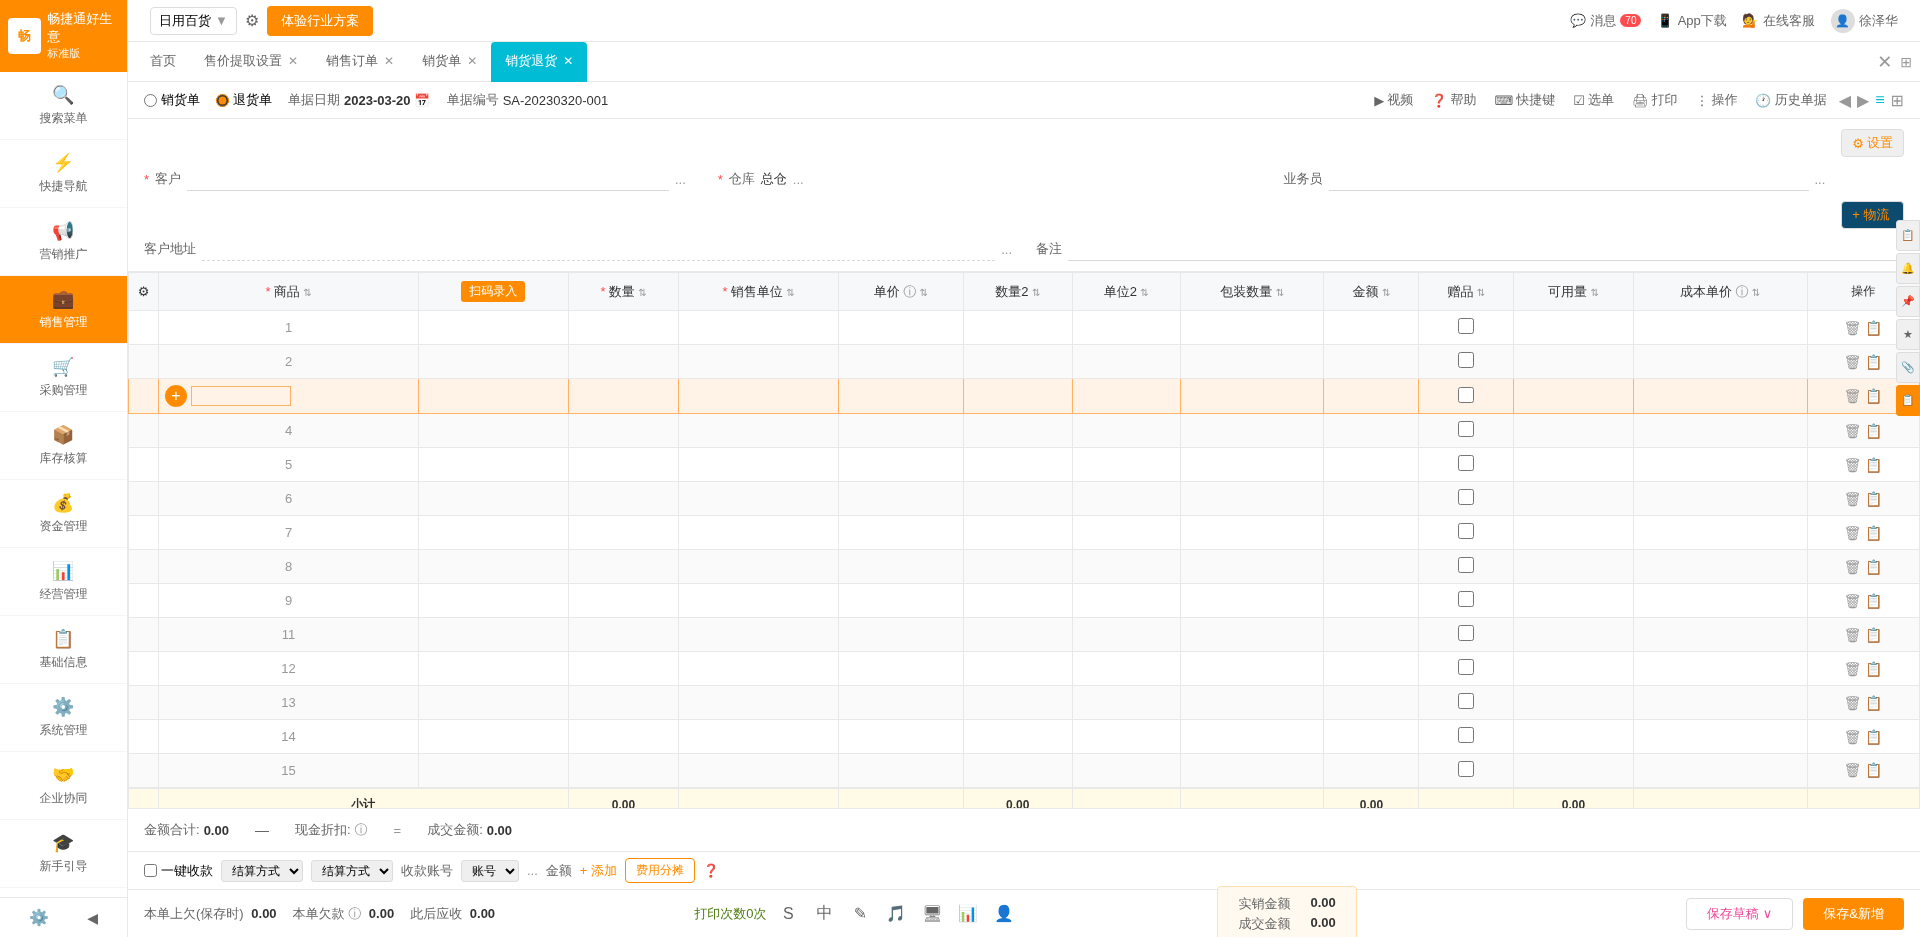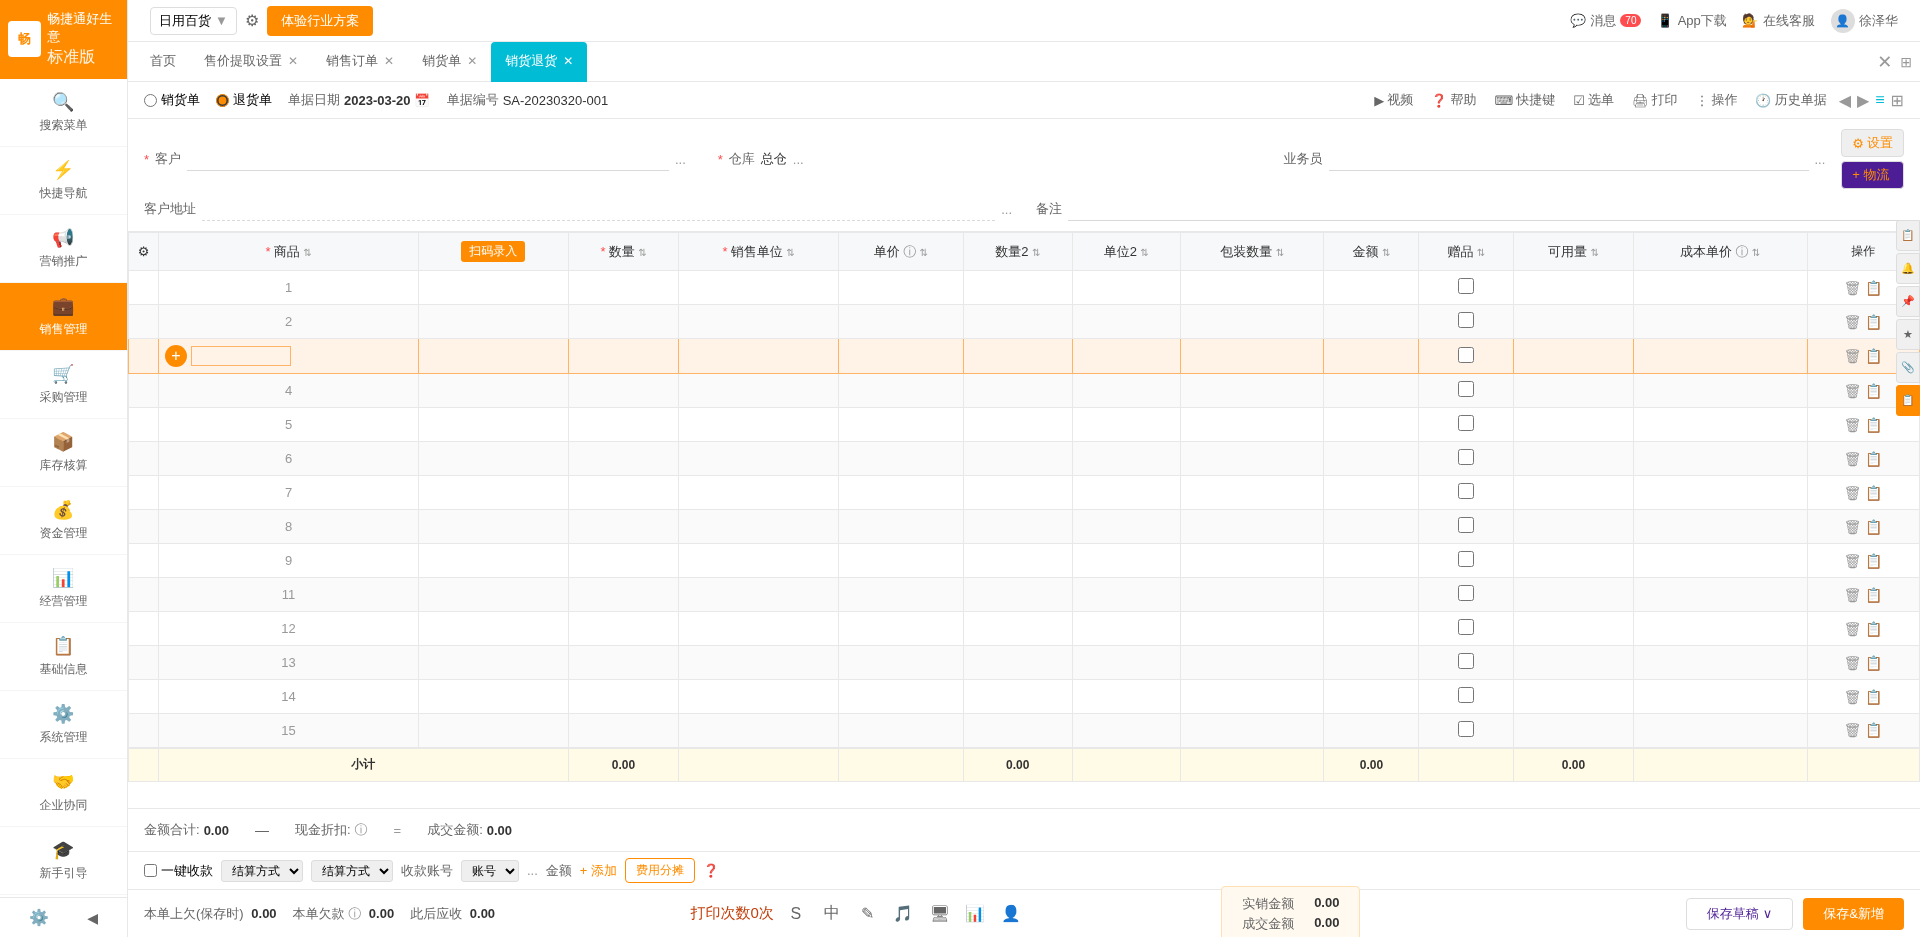--- a/index.html
+++ b/index.html
@@ -38,21 +38,21 @@
     .tab.active .close { color: #fff; }
     .tab-spacer { flex: 1; }
     .tab-actions { display: flex; gap: 8px; align-items: center; }
     .form-input { border: none; border-bottom: 1px solid #d9d9d9; padding: 4px 8px; flex: 1; outline: none; font-size: 13px; min-width: 120px; }
     .form-radio-group { display: flex; align-items: center; gap: 16px; }
     .radio-item { display: flex; align-items: center; gap: 4px; cursor: pointer; }
     .radio-item input[type=radio] { accent-color: #ff8c00; }
     .form-date { display: flex; align-items: center; gap: 4px; }
     .tool-btn { display: flex; align-items: center; gap: 3px; font-size: 12px; color: #666; cursor: pointer; padding: 3px 6px; border-radius: 3px; }
     .settings-btn { border: 1px solid #ddd; border-radius: 4px; padding: 4px 10px; cursor: pointer; font-size: 12px; color: #ff8c00; display: flex; align-items: center; gap: 3px; }
-    .add-btn { border: 1px solid #ddd; border-radius: 4px; padding: 4px 10px; cursor: pointer; font-size: 12px; color: #ff8c00; display: flex; align-items: center; gap: 3px; background: #4c1d95; }
+    .add-btn { border: 1px solid #ddd; border-radius: 4px; padding: 4px 10px; cursor: pointer; font-size: 12px; color: #ff8c00; display: flex; align-items: center; gap: 3px; background: #0c4a6e; margin-top: 40px; }
 
     
     .table-container { flex: 1; overflow: auto; background: #fff; }
     .data-table { width: 100%; border-collapse: collapse; }
     .data-table th { background: #f7f8fa; border: 1px solid #e8e8e8; padding: 8px 6px; text-align: center; font-weight: normal; color: #333; white-space: nowrap; font-size: 12px; position: sticky; top: 0; z-index: 1; }
     .data-table td { border: 1px solid #e8e8e8; padding: 6px; text-align: center; font-size: 12px; color: #333; height: 34px; }
     .data-table tr:nth-child(even) { background: #fafafa; }
     .data-table tr.active-row { background: #fff3e8 !important; }
     .data-table tr.active-row td { border-color: #ffb366; }
     .scan-btn { background: #ff8c00; color: #fff; border: none; border-radius: 3px; padding: 2px 8px; font-size: 12px; cursor: pointer; }
@@ -68,38 +68,38 @@
     .bottom-totals { display: flex; align-items: center; gap: 26px; font-size: 12px; color: #666; padding: 6px 0; }
     .bottom-totals span { display: flex; align-items: center; gap: 4px; }
     .minus-icon { color: #666; font-size: 14px; cursor: pointer; }
 
     
     .footer { background: #fff; border-top: 1px solid #e8e8e8; display: flex; align-items: center; justify-content: space-between; padding: 0 16px; height: 48px; }
     .footer-left { display: flex; align-items: center; gap: 16px; font-size: 12px; color: #666; }
     .footer-center { display: flex; align-items: center; gap: 8px; }
     .footer-icon-btn { width: 28px; height: 28px; display: flex; align-items: center; justify-content: center; cursor: pointer; color: #666; font-size: 16px; border-radius: 4px; }
     .footer-right { display: flex; gap: 10px; }
-    .save-draft-btn { background: #fff; border: 1px solid #ddd; border-radius: 4px; padding: 6px 20px; cursor: pointer; font-size: 13px; color: #4c1d95; display: flex; align-items: center; gap: 4px; }
+    .save-draft-btn { background: #fff; border: 1px solid #ddd; border-radius: 4px; padding: 6px 20px; cursor: pointer; font-size: 13px; color: #ec4899; display: flex; align-items: center; gap: 4px; }
     .save-new-btn { background: #ff8c00; border: none; border-radius: 4px; padding: 6px 20px; cursor: pointer; font-size: 13px; color: #fff; display: flex; align-items: center; gap: 4px; }
 
     .settings-gear { color: #666; cursor: pointer; font-size: 16px; }
 
     .col-sort { cursor: pointer; color: #999; font-size: 10px; }
   </style>
 </head>
 <body>
 
 <div class="sidebar">
   <div class="sidebar-logo">
     <div class="logo-icon">
       <span>畅</span>
     </div>
     <div class="logo-text">
       <div>畅捷通好生意</div>
-      <div style="font-size:16px;opacity:0.9;">标准版</div>
+      <div style="font-size:11px;opacity:0.9;">标准版</div>
     </div>
   </div>
   <div class="sidebar-nav">
     <div class="sidebar-item">
       <span class="icon">🔍</span>
       <span class="label">搜索菜单</span>
     </div>
     <div class="sidebar-item">
       <span class="icon">⚡</span>
       <span class="label">快捷导航</span>
@@ -810,21 +810,21 @@
         <span>本单欠款</span>
         <span style="color:#999;">ⓘ</span>
         <span style="color:#333;font-weight:bold;margin-left:4px;">0.00</span>
       </span>
       <span>
         <span>此后应收</span>
         <span style="color:#333;font-weight:bold;margin-left:4px;">0.00</span>
       </span>
     </div>
     <div class="footer-center">
-      <span style="color:#c2410c;font-size:15px;">打印次数0次</span>
+      <span style="color:#4d7c0f;font-size:13px;">打印次数0次</span>
       <span class="footer-icon-btn">S</span>
       <span class="footer-icon-btn">中</span>
       <span class="footer-icon-btn">✎</span>
       <span class="footer-icon-btn">🎵</span>
       <span class="footer-icon-btn">🖥</span>
       <span class="footer-icon-btn">📊</span>
       <span class="footer-icon-btn">👤</span>
     </div>
 
     <div style="position:relative;">

